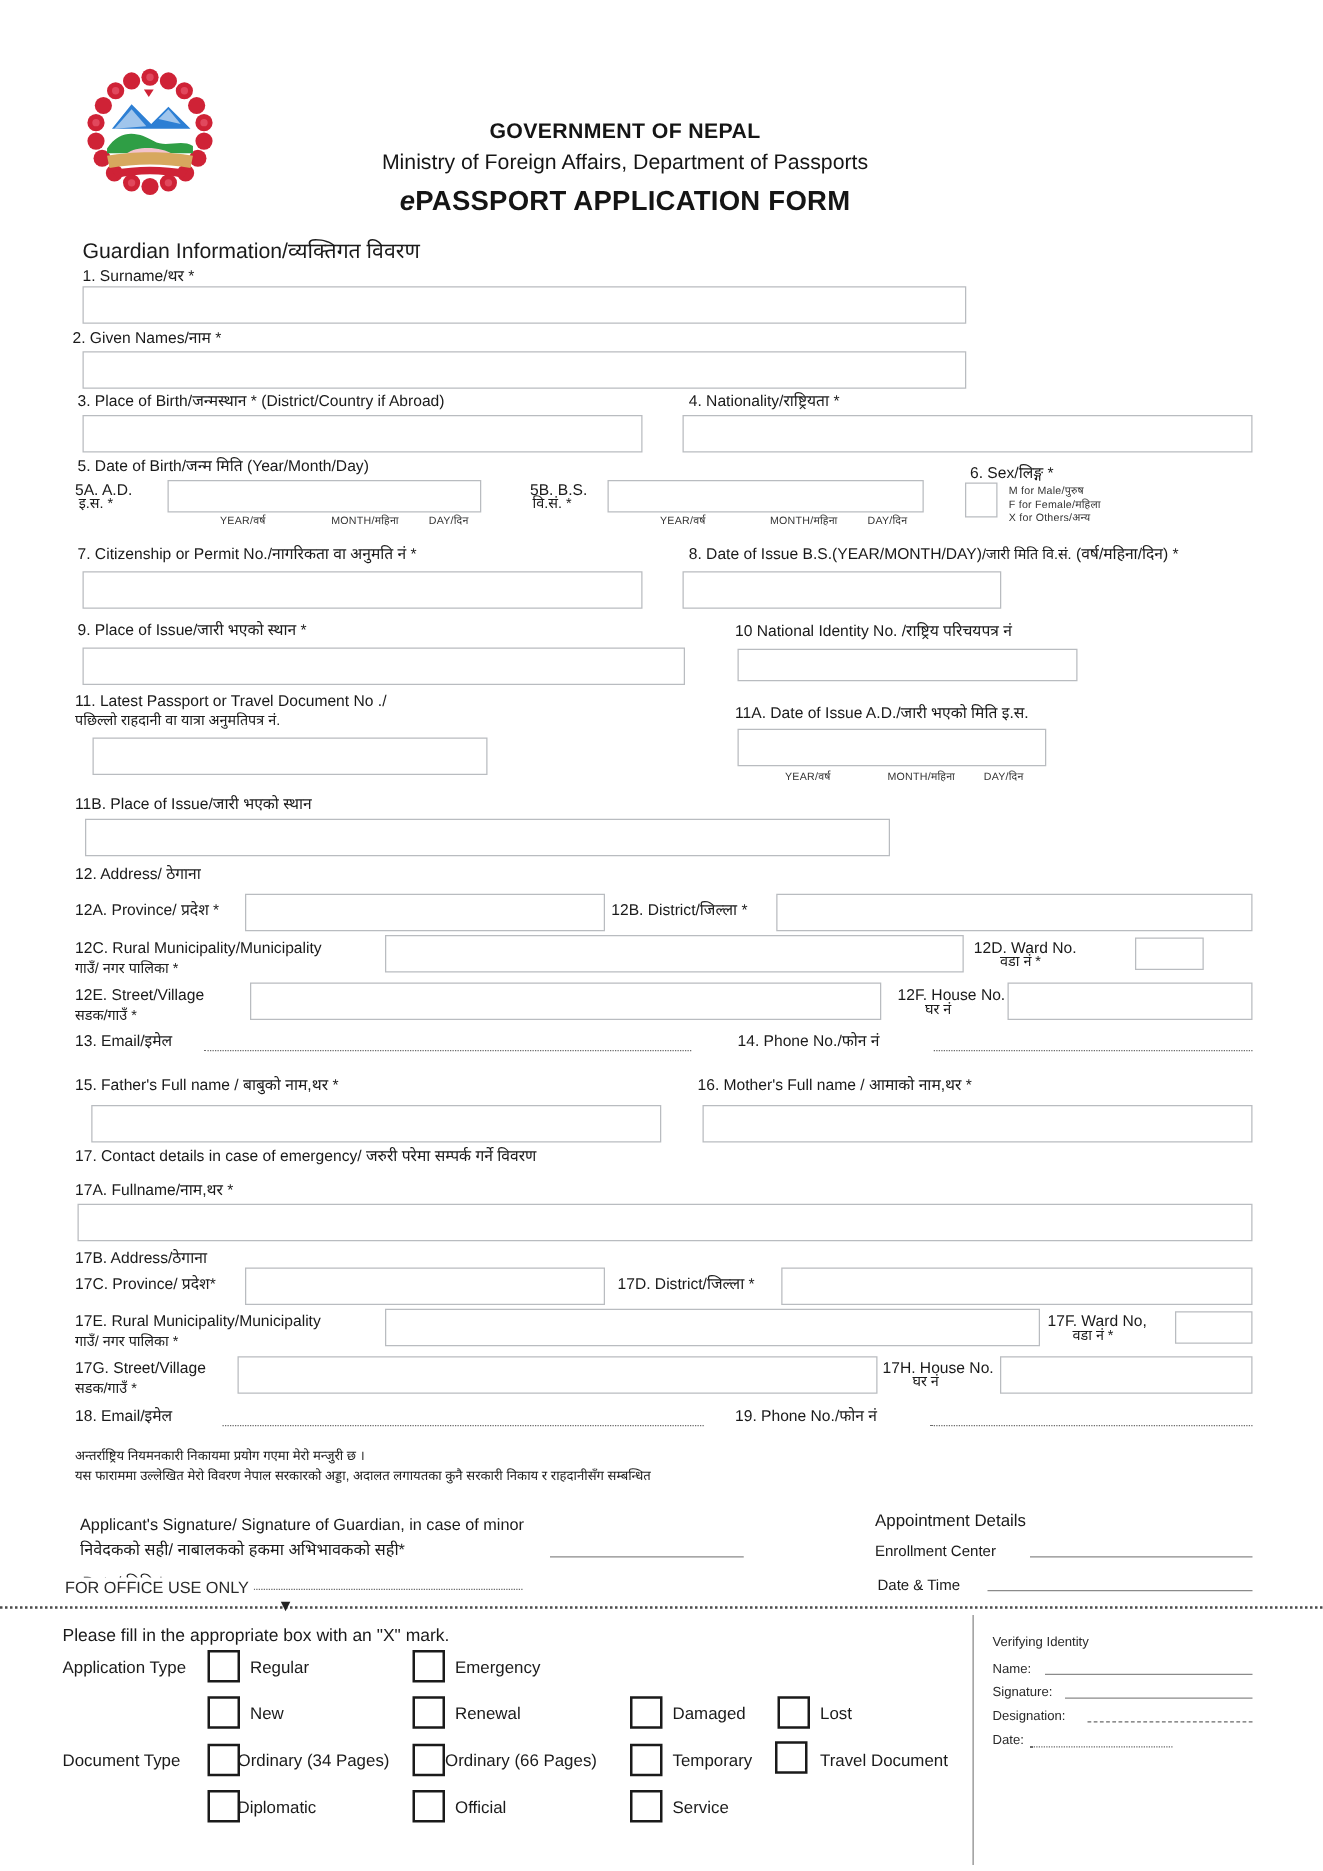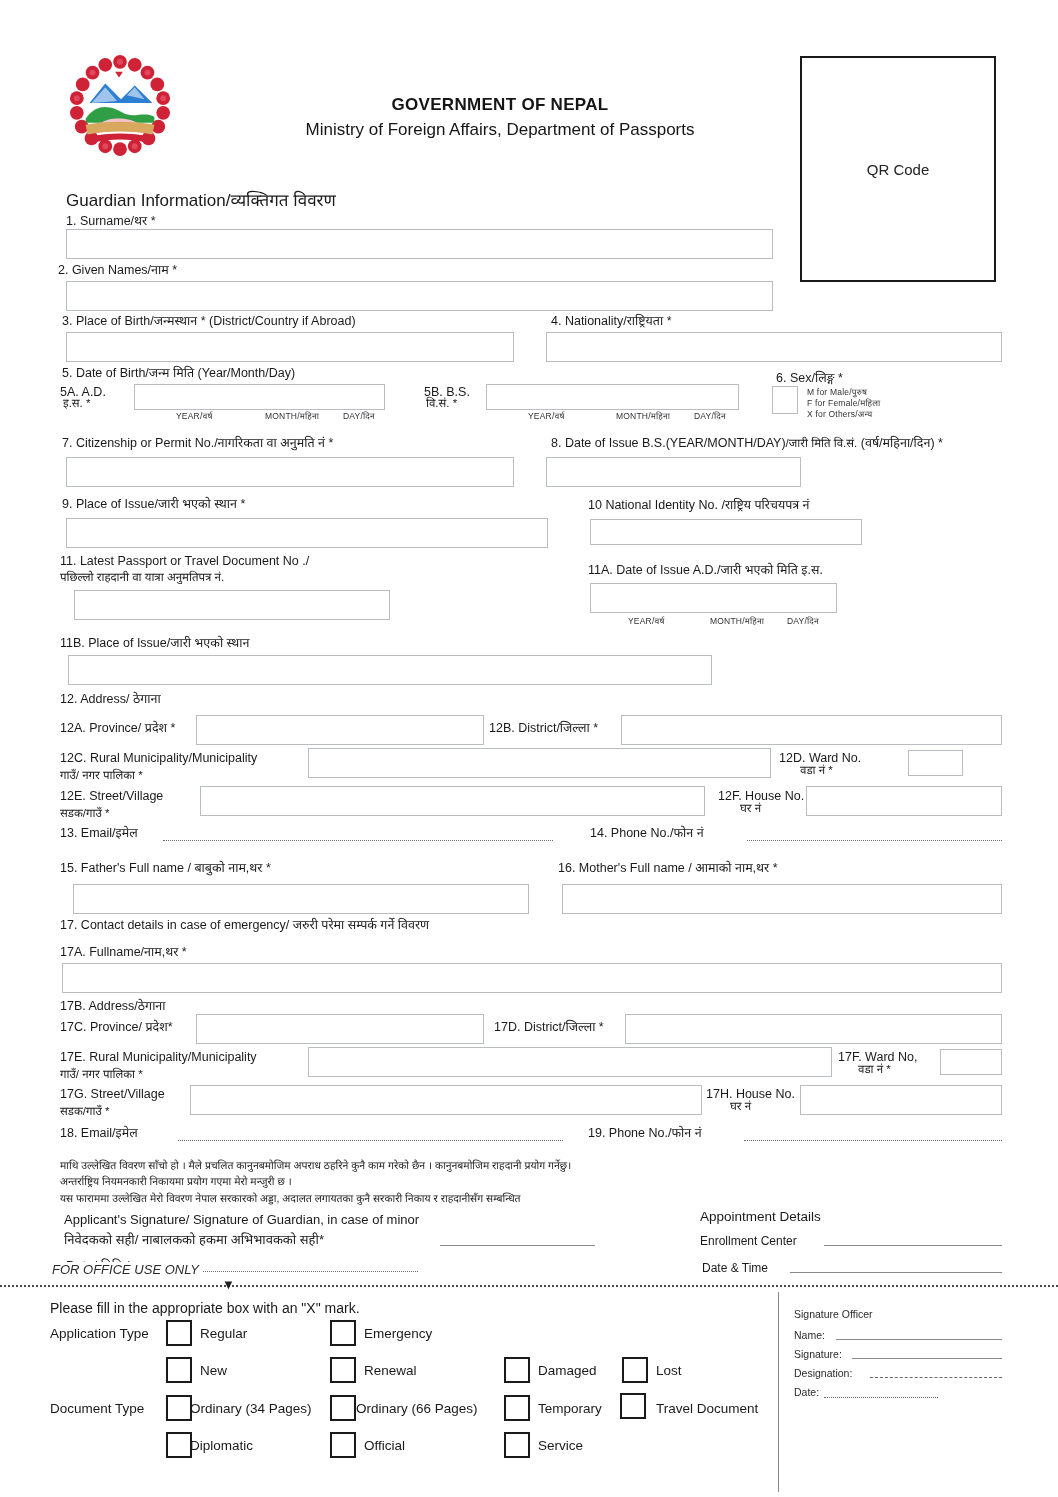--- a/index.html
+++ b/index.html
@@ -171,25 +171,23 @@
 
       <path d="M20 74 C40 70 70 70 90 74 L88 84 C68 80 42 80 22 84 Z" fill="#d7a85e"></path>
 
       <path d="M24 86 C44 82 66 82 86 86 L82 92 C64 88 46 88 28 92 Z" fill="#cf2236"></path>
     </svg>
   </div>
 
   <div class="hdr-text">
     <div class="hdr-gov">GOVERNMENT OF NEPAL</div>
     <div class="hdr-min">Ministry of Foreign Affairs, Department of Passports</div>
+    <div class="hdr-title"><span class="e">e</span><span>PASSPORT APPLICATION FORM</span></div>
   </div>
 
-  <div class="qr-box">
-    <span>QR Code</span>
-  </div>
 
   <div class="section-title" style="left:66px; top:188px;">Guardian Information/व्यक्तिगत विवरण</div>
 
   <div class="lbl" style="left:66px; top:214px;">1. Surname/थर *</div>
   <div class="fld tall" style="left:66px; top:229px; width:707px;"></div>
 
   <div class="lbl" style="left:58px; top:263px;">2. Given Names/नाम *</div>
   <div class="fld tall" style="left:66px; top:281px; width:707px;"></div>
 
   <div class="lbl" style="left:62px; top:314px;">3. Place of Birth/जन्मस्थान * (District/Country if Abroad)</div>
@@ -310,40 +308,39 @@
   <div class="lbl dev" style="left:730px; top:1099px;">घर नं</div>
   <div class="fld tall" style="left:800px; top:1085px; width:202px;"></div>
 
   <div class="lbl" style="left:60px; top:1126px;">18.   Email/इमेल</div>
   <div class="dotline" style="left:178px; top:1140px; width:385px;"></div>
 
   <div class="lbl" style="left:588px; top:1126px;">19.  Phone No./फोन नं</div>
   <div class="dotline" style="left:744px; top:1140px; width:258px;"></div>
 
   <div class="decl" style="left:60px; top:1157px;">
-    <div>माथि उल्लेखित विवरण साँचो हो । मैले प्रचलित कानुनबमोजिम अपराध ठहरिने कुनै काम गरेको छैन । कानुनबमोजिम राहदानी प्रयोग गर्नेछु।</div>
     <div>अन्तर्राष्ट्रिय नियमनकारी निकायमा प्रयोग गएमा मेरो मन्जुरी छ ।</div>
     <div>यस फाराममा उल्लेखित मेरो विवरण नेपाल सरकारको अड्डा, अदालत लगायतका कुनै सरकारी निकाय र राहदानीसँग सम्बन्धित</div>
   </div>
 
   <div class="lbl" style="left:64px; top:1212px; font-size:13px;">Applicant's Signature/ Signature of Guardian, in case of minor</div>
   <div class="lbl" style="left:64px; top:1232px; font-size:13px;">निवेदकको  सही/ नाबालकको हकमा अभिभावकको सही*</div>
   <div class="solidline" style="left:440px; top:1245px; width:155px;"></div>
 
   <div class="lbl" style="left:66px; top:1258px; font-size:13px;">Date/ मिति *</div>
   <div class="dotline" style="left:168px; top:1271px; width:250px;"></div>
 
   <div class="lbl" style="left:700px; top:1209px; font-size:13.5px;">Appointment Details</div>
   <div class="lbl" style="left:700px; top:1234px; font-size:12px;">Enrollment Center</div>
   <div class="solidline" style="left:824px; top:1245px; width:178px;"></div>
   <div class="lbl" style="left:702px; top:1261px; font-size:12px;">Date &amp; Time</div>
   <div class="solidline" style="left:790px; top:1272px; width:212px;"></div>
 
   <div class="cut-line" style="left:0px; top:1285px;"></div>
-  <div class="office-hdr" style="left:52px; top:1262px;font-style:italic;">FOR OFFICE USE ONLY</div>
+  <div class="office-hdr" style="left:52px; top:1262px;">FOR OFFICE USE ONLY</div>
   <div class="scissor" style="left:222px; top:1277px;">▼</div>
 
   <div class="lbl" style="left:50px; top:1300px; font-size:14px;">Please fill in the appropriate box with an "X" mark.</div>
 
   <div class="chk-lbl" style="left:50px; top:1326px;">Application Type</div>
   <div class="chk" style="left:166px; top:1320px;"></div>
   <div class="chk-lbl" style="left:200px; top:1326px;">Regular</div>
   <div class="chk" style="left:330px; top:1320px;"></div>
   <div class="chk-lbl" style="left:364px; top:1326px;">Emergency</div>
 
@@ -367,21 +364,21 @@
   <div class="chk-lbl" style="left:656px; top:1401px;">Travel Document</div>
 
   <div class="chk" style="left:166px; top:1432px;"></div>
   <div class="chk-lbl" style="left:190px; top:1438px;">Diplomatic</div>
   <div class="chk" style="left:330px; top:1432px;"></div>
   <div class="chk-lbl" style="left:364px; top:1438px;">Official</div>
   <div class="chk" style="left:504px; top:1432px;"></div>
   <div class="chk-lbl" style="left:538px; top:1438px;">Service</div>
 
   <div class="vdivider" style="left:778px; top:1292px; height:200px;"></div>
-  <div class="vo-lbl" style="left:794px; top:1308px;">Signature Officer</div>
+  <div class="vo-lbl" style="left:794px; top:1308px;">Verifying Identity</div>
   <div class="vo-lbl" style="left:794px; top:1329px;">Name:</div>
   <div class="solidline" style="left:836px; top:1339px; width:166px;"></div>
   <div class="vo-lbl" style="left:794px; top:1348px;">Signature:</div>
   <div class="solidline" style="left:852px; top:1358px; width:150px;"></div>
   <div class="vo-lbl" style="left:794px; top:1367px;">Designation:</div>
   <div class="dashline" style="left:870px; top:1377px; width:132px;"></div>
   <div class="vo-lbl" style="left:794px; top:1386px;">Date:</div>
   <div class="dotline" style="left:824px; top:1397px; width:114px;"></div>
 
 </div>

